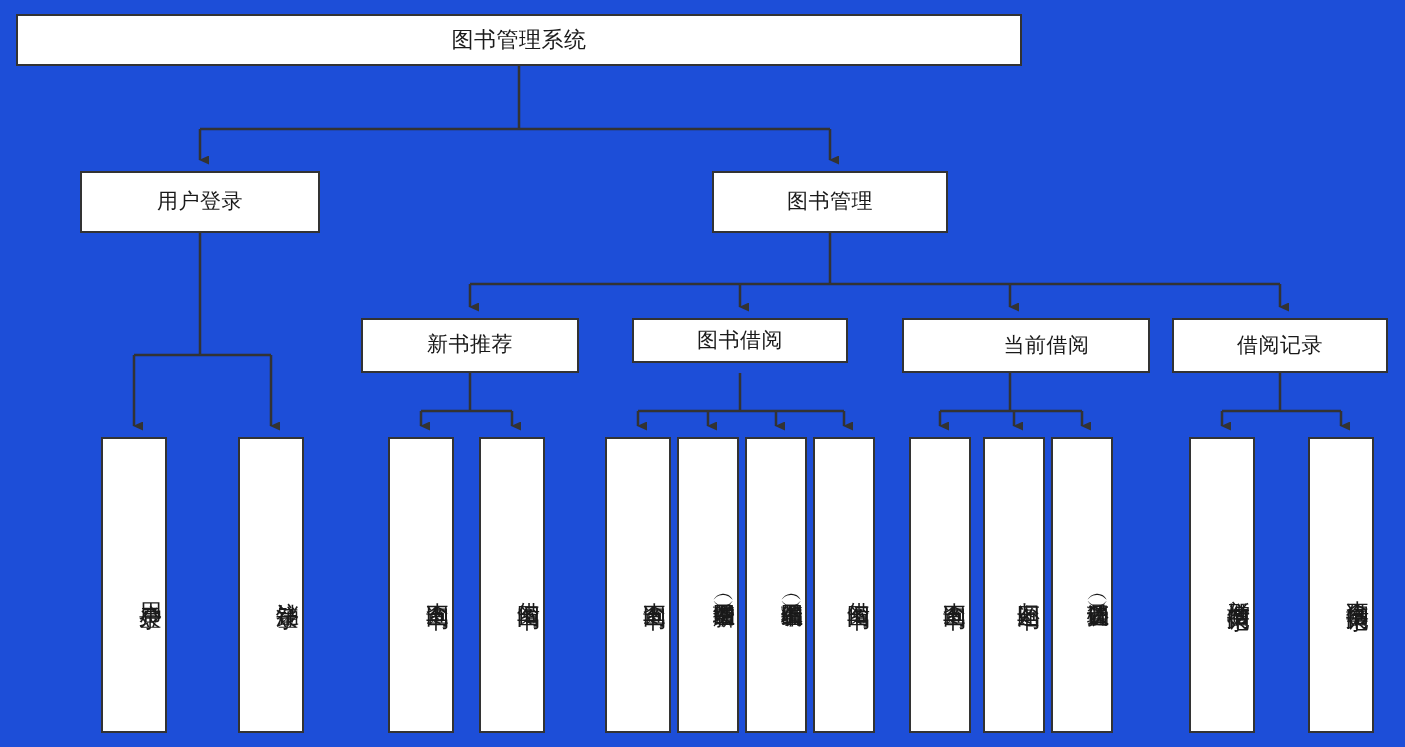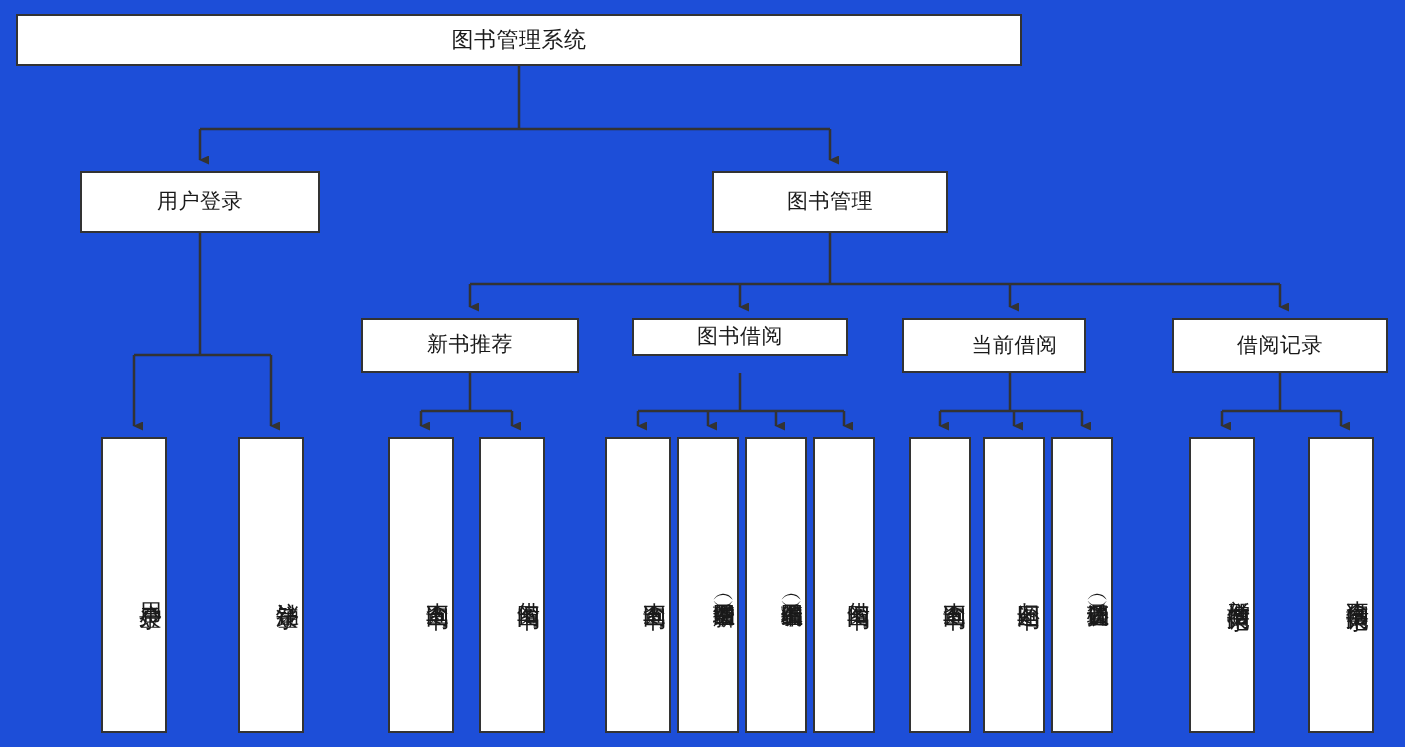--- a/index.html
+++ b/index.html
@@ -125,24 +125,24 @@
       </div>
       <div class="node node-h" style="left: 80px; top: 171px; width: 240px; height: 62px;">
         <span>用户登录</span>
       </div>
       <div class="node node-h" style="left: 712px; top: 171px; width: 236px; height: 62px; justify-content: center;">
         <span>图书管理</span>
       </div>
       <div class="node node-h" style="left: 361px; top: 318px; width: 218px; height: 55px; font-family: Liberation Mono, monospace;">
         <span>新书推荐</span>
       </div>
-      <div class="node node-h" style="left: 632px; top: 318px; width: 216px; height: 38px;">
+      <div class="node node-h" style="left: 632px; top: 318px; width: 216px; height: 45px;">
         <span>图书借阅</span>
       </div>
-      <div class="node node-h" style="left: 902px; top: 318px; width: 184px; height: 55px; padding-left: 41px;">
+      <div class="node node-h" style="left: 902px; top: 318px; width: 248px; height: 55px; padding-left: 41px;">
         <span>当前借阅</span>
       </div>
       <div class="node node-h" style="left: 1172px; top: 318px; width: 216px; height: 55px;">
         <span>借阅记录</span>
       </div>
       <div class="node node-v" style="left: 101px; top: 437px; width: 66px; height: 296px;">
         <span>用户登录</span>
       </div>
       <div class="node node-v" style="left: 238px; top: 437px; width: 66px; height: 296px;">
         <span>注销登录</span>

